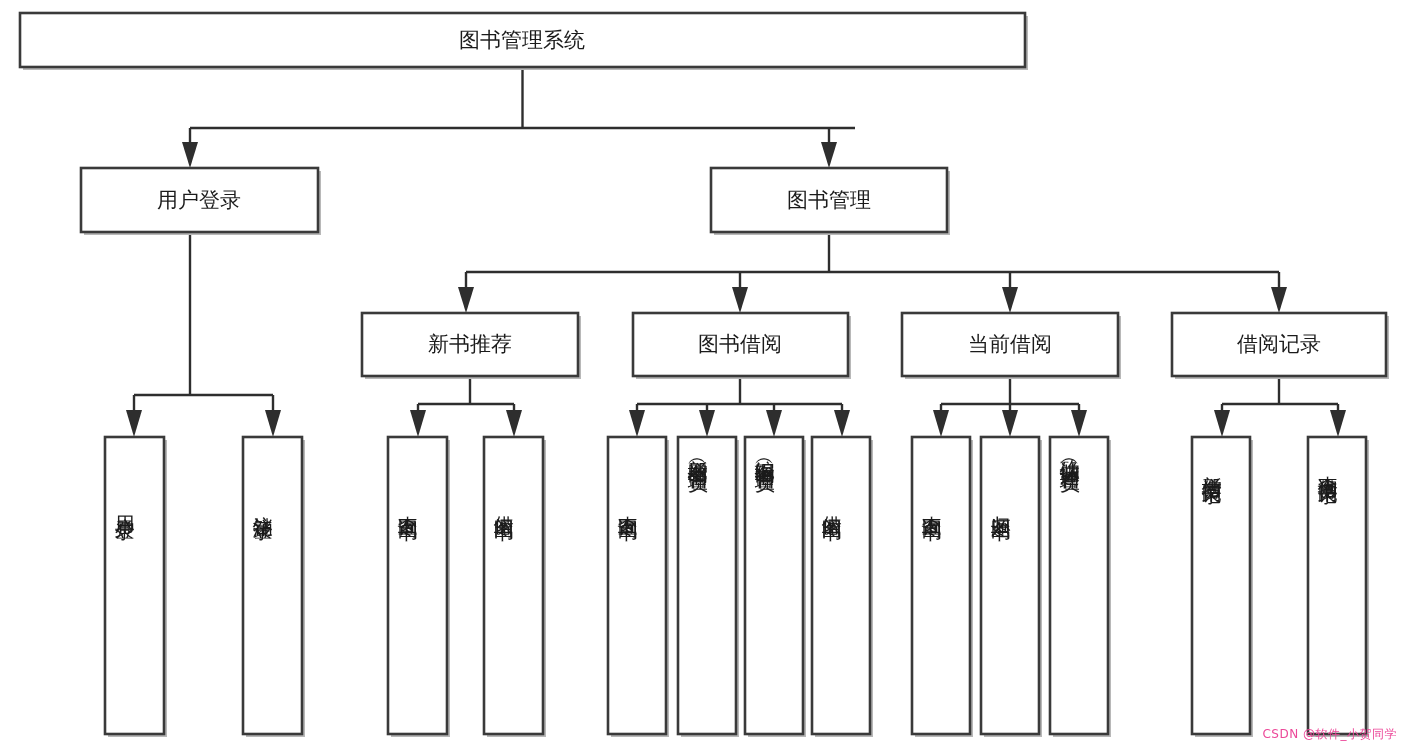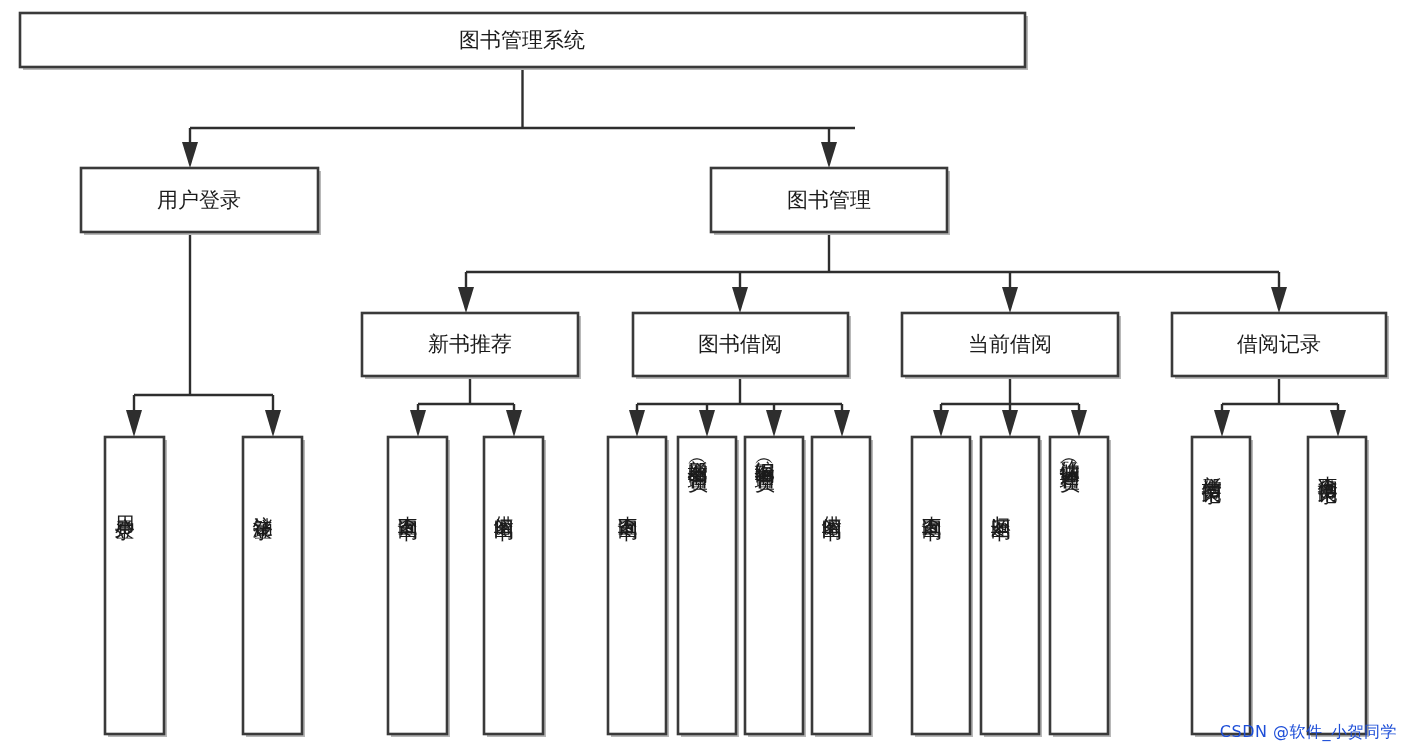--- a/index.html
+++ b/index.html
@@ -64,22 +64,22 @@
     letter-spacing: 2px;
     text-align: start;
     white-space: nowrap;
     pointer-events: none;
   }
   .watermark {
     position: absolute;
     right: 8px;
     bottom: 4px;
     font-family: "DejaVu Sans", "Liberation Sans", sans-serif;
-    font-size: 16px;
-    color: #1d4ed8;
+    font-size: 12px;
+    color: #ec4899;
     letter-spacing: 0.5px;
     user-select: none;
   }
 </style>
 </head>
 <body>
 
 <div id="diagram-root">
 
   <svg class="diagram" viewBox="0 0 1405 747" xmlns="http://www.w3.org/2000/svg">

